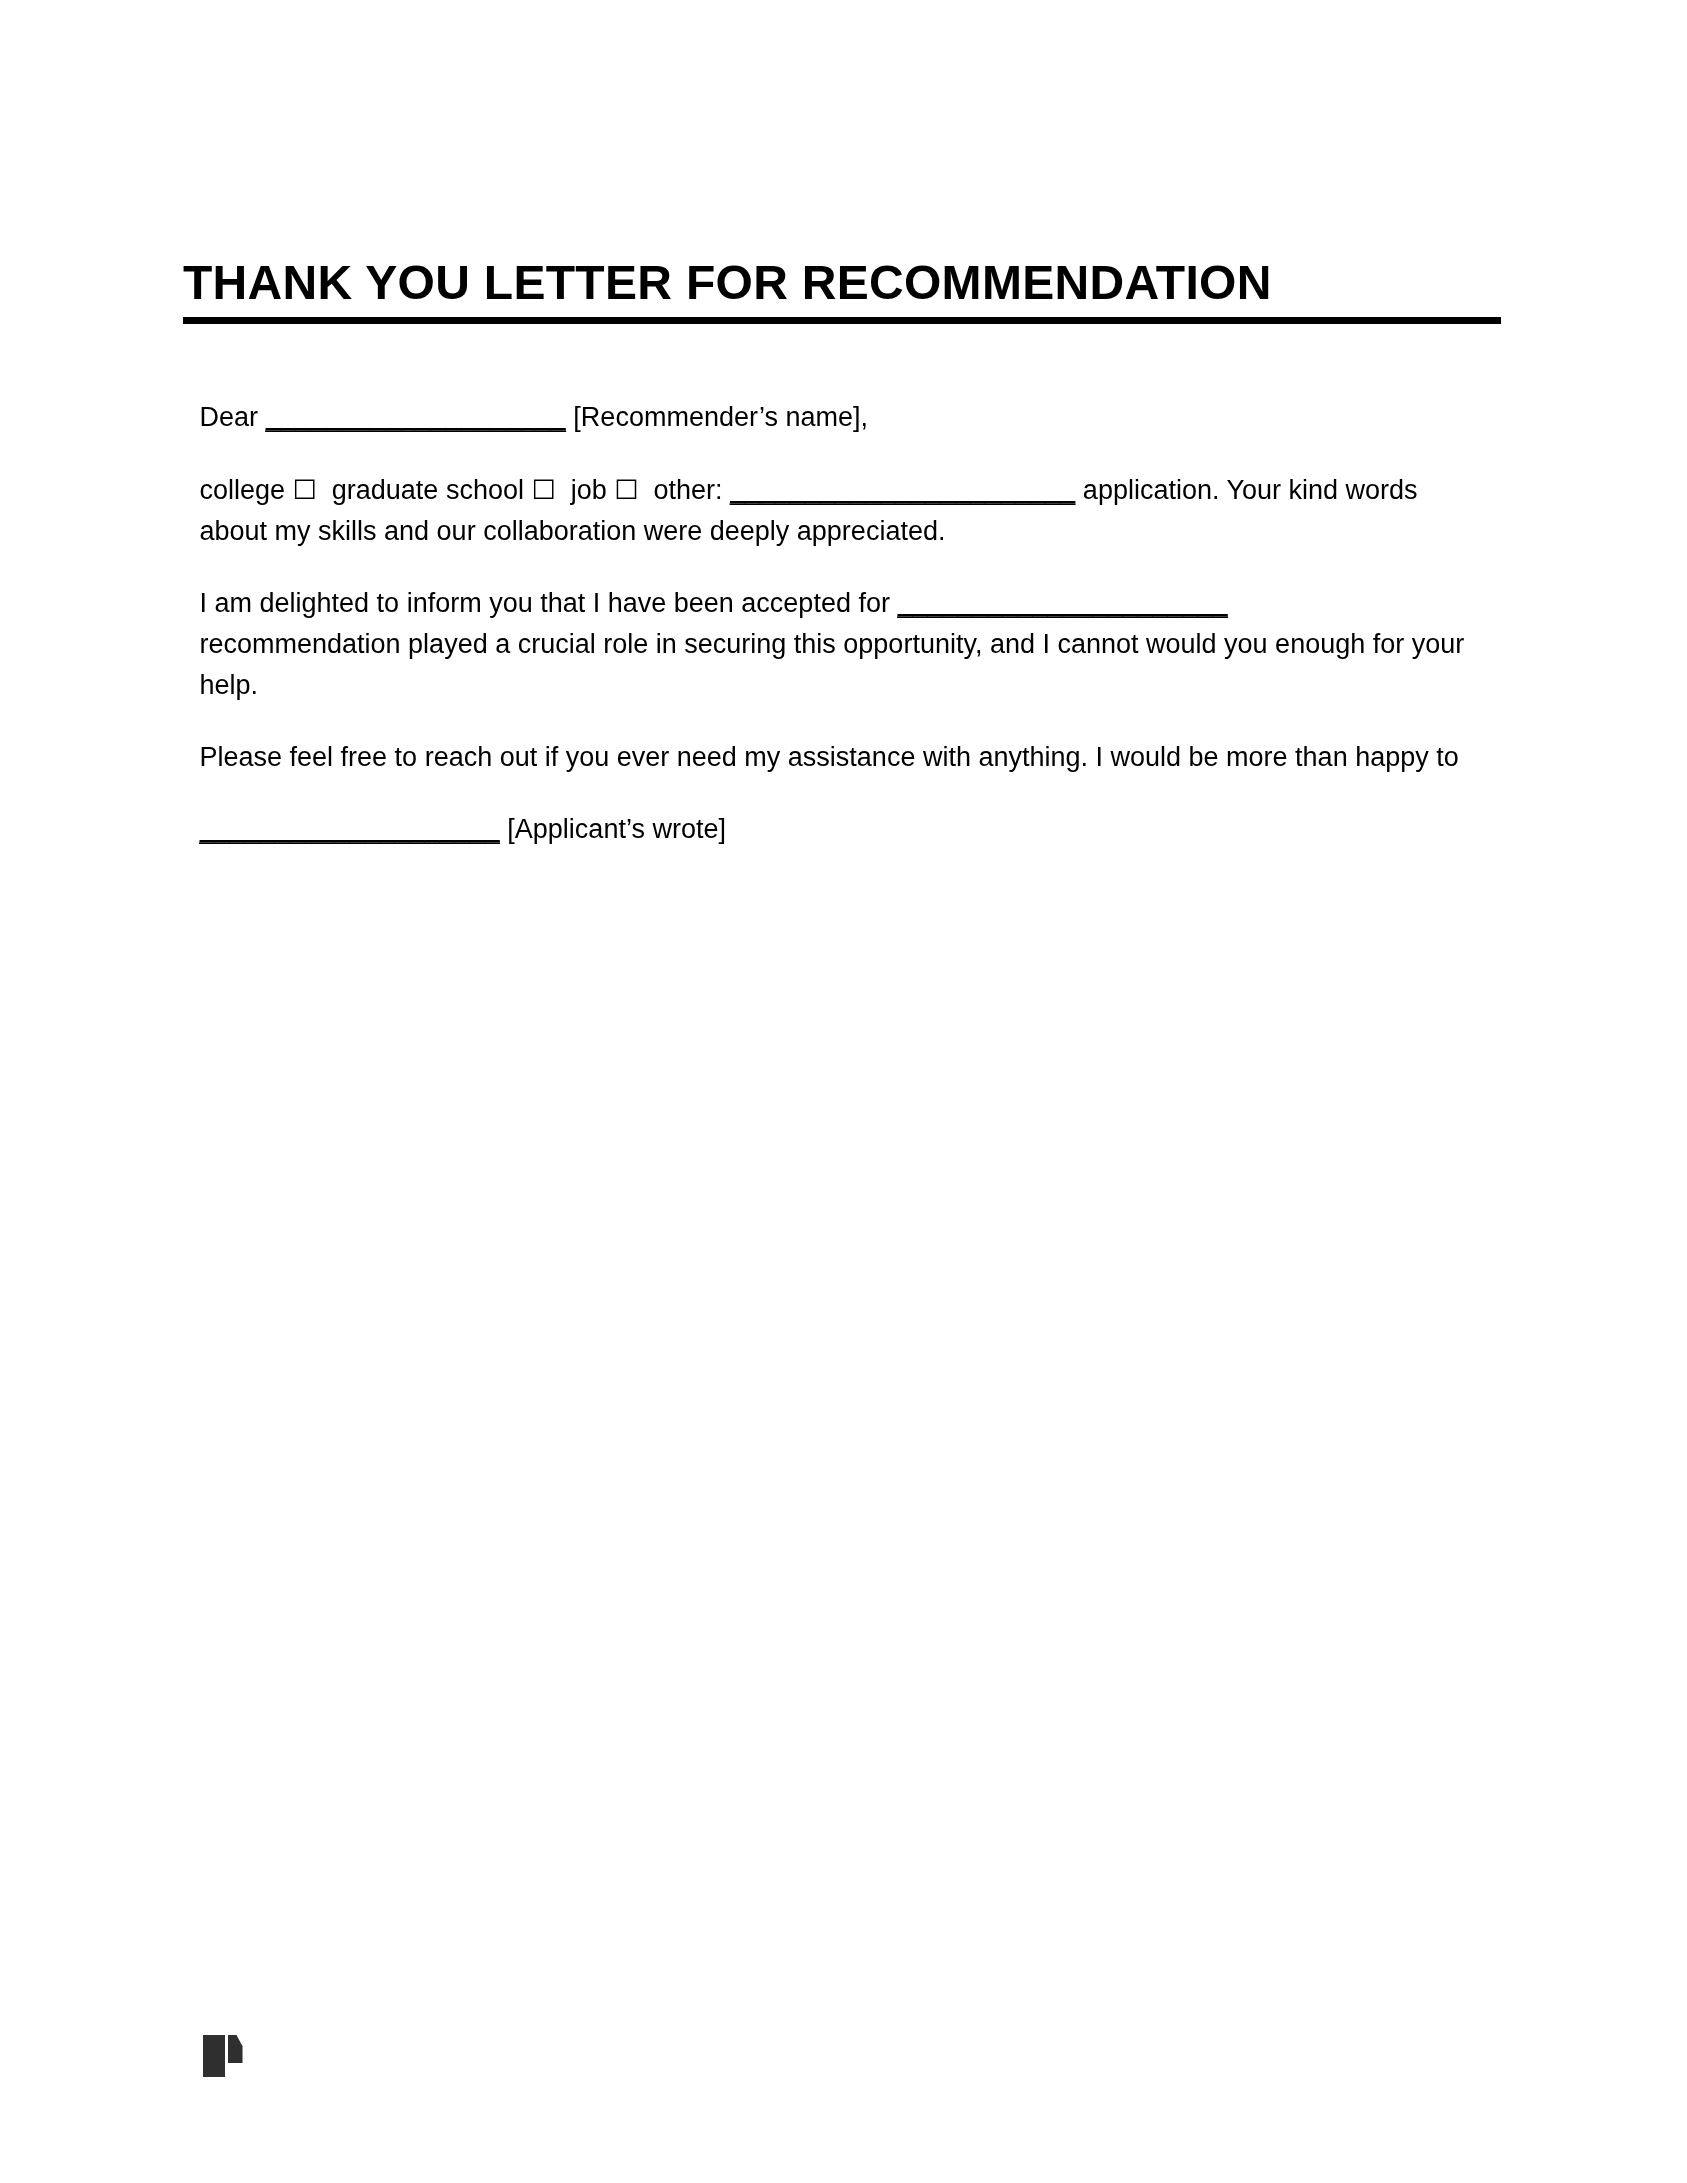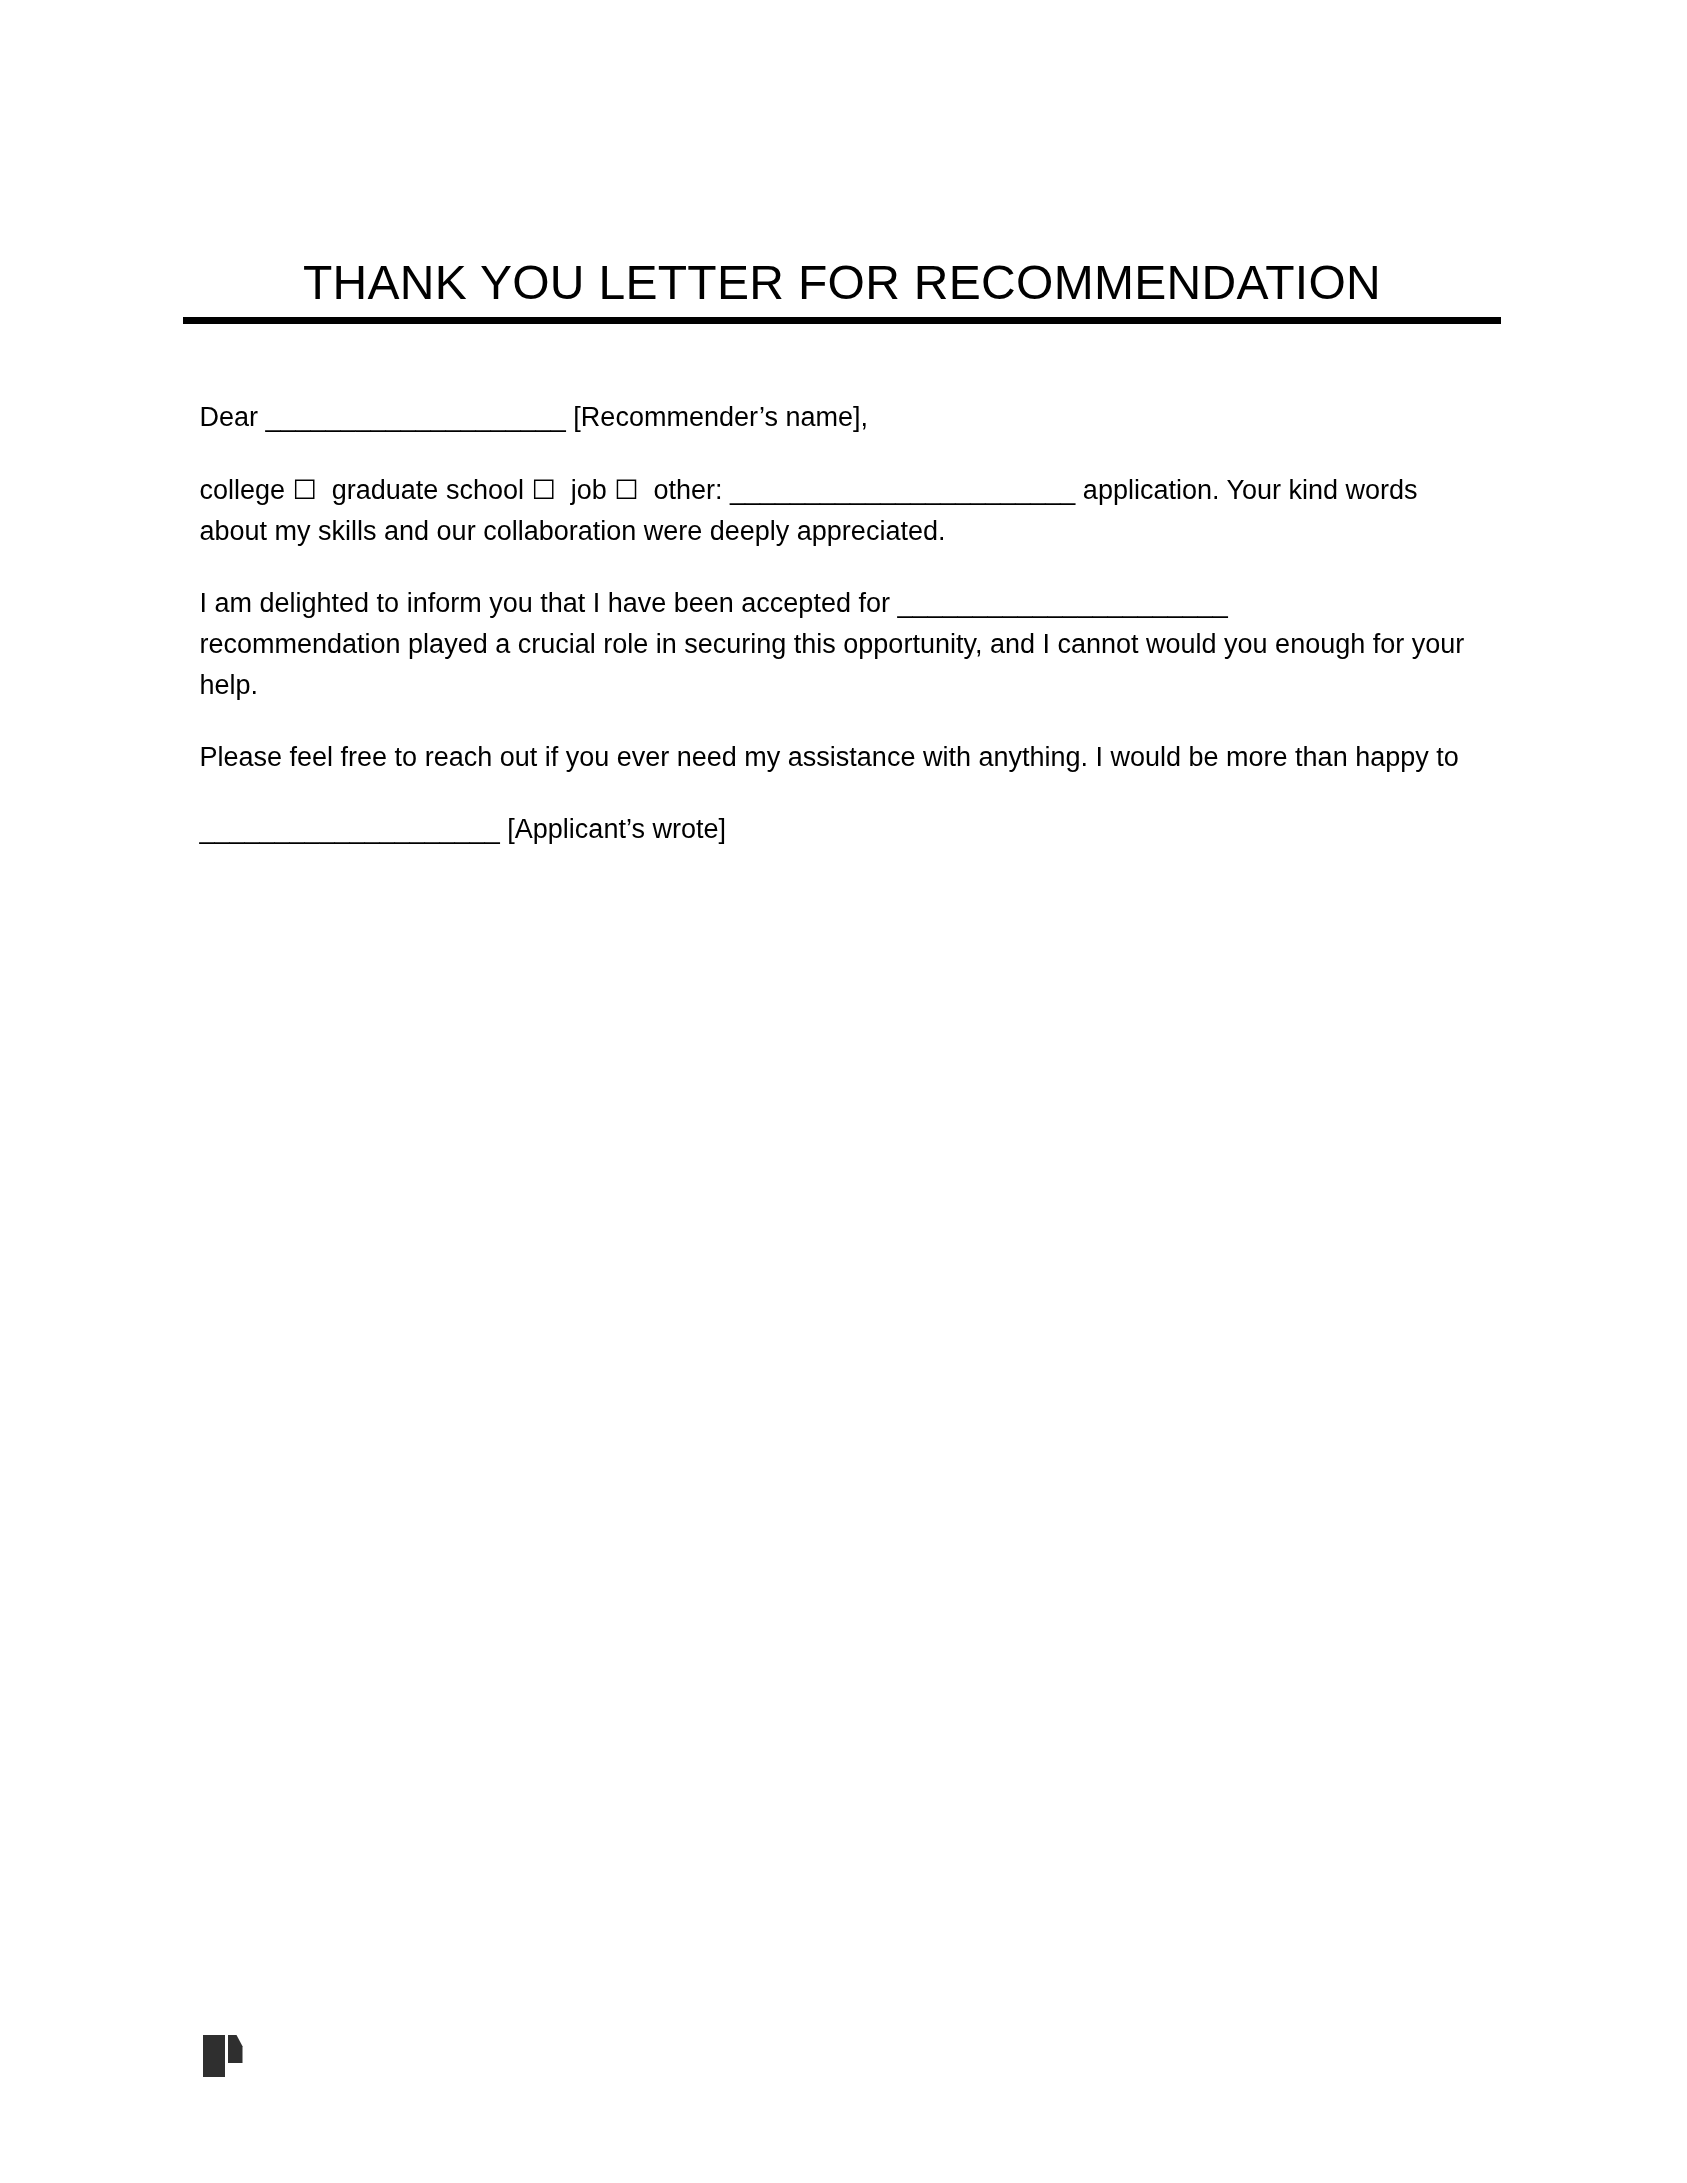--- a/index.html
+++ b/index.html
@@ -17,44 +17,44 @@
     overflow: hidden;
   }
   .doc {
     position: absolute;
     left: 183px;
     top: 0;
     width: 1318px;
   }
   .doc-title {
     margin-top: 255px;
-    text-align: center;
+    text-align: left;
     font-size: 48px;
     line-height: 56px;
-    font-weight: 400;
+    font-weight: 700;
     letter-spacing: 0.3px;
     white-space: nowrap;
   }
   .title-rule {
     margin-top: 6px;
     height: 7.3px;
     background: #000000;
   }
   .letter {
     margin-top: 73px;
     margin-left: 16.5px;
     font-size: 27px;
     line-height: 41px;
   }
   .para { margin: 0 0 31px 0; }
   .line { white-space: pre; }
   .cb {
     font-family: "DejaVu Sans", sans-serif;
   }
-  .blank { letter-spacing: 0; }
+  .blank { letter-spacing: 0; text-decoration: underline; }
   .logo {
     position: absolute;
     left: 203px;
     top: 2035px;
     width: 40px;
     height: 42px;
   }
   .logo-left {
     position: absolute;
     left: 0; top: 0;

